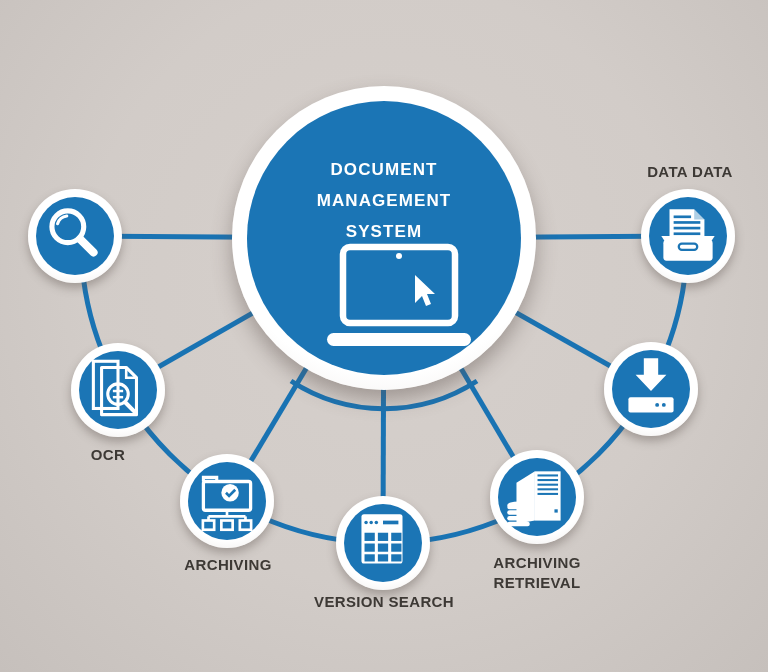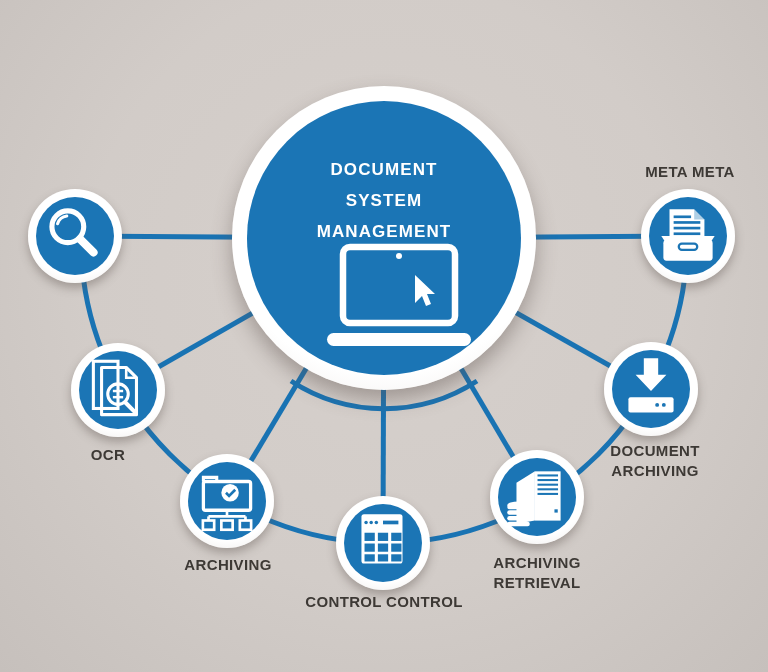--- a/index.html
+++ b/index.html
@@ -71,22 +71,22 @@
       <line x1="384" y1="238" x2="537" y2="497"></line>
       <line x1="384" y1="238" x2="651" y2="389"></line>
       <line x1="384" y1="238" x2="688" y2="236"></line>
     </g>
   </svg>
 
   <div class="hub">
     <div class="hub-blue">
       <div class="hub-title">
         <div>DOCUMENT</div>
+        <div>MANAGEMENT</div>
         <div>SYSTEM</div>
-        <div>MANAGEMENT</div>
       </div>
       <svg class="hub-laptop" width="160" height="110" viewBox="0 0 160 110">
         <rect x="24" y="4" width="112" height="76" rx="7" fill="none" stroke="#fff" stroke-width="6.5"></rect>
         <circle cx="80" cy="13" r="3" fill="#fff"></circle>
         <path d="M96,32 l0,28 7,-7 4,10 5,-2 -4,-10 8,0 z" fill="#fff"></path>
         <rect x="8" y="90" width="144" height="13" rx="6.5" fill="#fff"></rect>
       </svg>
     </div>
   </div>
 
@@ -124,21 +124,21 @@
       <line x1="38" y1="47" x2="38" y2="53" stroke="#fff" stroke-width="2.6"></line>
       <path d="M20,53 h36" fill="none" stroke="#fff" stroke-width="2.6"></path>
       <line x1="20" y1="53" x2="20" y2="57" stroke="#fff" stroke-width="2.6"></line>
       <line x1="56" y1="53" x2="56" y2="57" stroke="#fff" stroke-width="2.6"></line>
       <rect x="14.5" y="57" width="11" height="9" fill="none" stroke="#fff" stroke-width="2.6"></rect>
       <rect x="32.5" y="57" width="11" height="9" fill="none" stroke="#fff" stroke-width="2.6"></rect>
       <rect x="50.5" y="57" width="11" height="9" fill="none" stroke="#fff" stroke-width="2.6"></rect>
     </svg>
   </div>
 
-  <div class="nlabel l-version">CONTROL CONTROL</div>
+  <div class="nlabel l-version">VERSION SEARCH</div>
   <div class="circle c-version">
     <div class="inner"></div>
     <svg viewBox="0 0 76 76">
       <rect x="17" y="10" width="40" height="48" rx="2.5" fill="#fff"></rect>
       <circle cx="21.5" cy="18" r="1.7" fill="#1b75b5"></circle>
       <circle cx="26.5" cy="18" r="1.7" fill="#1b75b5"></circle>
       <circle cx="31.5" cy="18" r="1.7" fill="#1b75b5"></circle>
       <rect x="38" y="16.2" width="15" height="3.6" fill="#1b75b5"></rect>
       <rect x="20" y="28" width="10" height="8" fill="#1b75b5"></rect>
       <rect x="33" y="28" width="10" height="8" fill="#1b75b5"></rect>
@@ -167,32 +167,31 @@
         <rect x="55" y="50" width="3.2" height="3.2"></rect>
       </g>
       <ellipse cx="20" cy="46" rx="11" ry="3.6" fill="#fff"></ellipse>
       <rect x="9" y="45.5" width="22" height="4.4" rx="2.2" fill="#fff"></rect>
       <rect x="9" y="51" width="22" height="4.4" rx="2.2" fill="#fff"></rect>
       <rect x="9" y="56.5" width="22" height="4.4" rx="2.2" fill="#fff"></rect>
       <rect x="9" y="62" width="22" height="4.4" rx="2.2" fill="#fff"></rect>
     </svg>
   </div>
 
-  <div class="nlabel l-archiving">DOCUMENT ARCHIVING</div>
   <div class="circle c-archiving">
     <div class="inner"></div>
     <svg viewBox="0 0 76 76">
       <polygon points="31,8 45,8 45,24 53,24 38,40 23,24 31,24" fill="#fff"></polygon>
       <rect x="16" y="46" width="44" height="15" rx="2" fill="#fff"></rect>
       <circle cx="44" cy="53.5" r="1.9" fill="#1b75b5"></circle>
       <circle cx="50.5" cy="53.5" r="1.9" fill="#1b75b5"></circle>
     </svg>
   </div>
 
-  <div class="nlabel l-meta">META META</div>
+  <div class="nlabel l-meta">DATA DATA</div>
   <div class="circle c-meta">
     <div class="inner"></div>
     <svg viewBox="0 0 76 76">
       <path d="M20,12 h24 l10,10 v23 h-34 z" fill="#fff"></path>
       <polygon points="44,12 44,22 54,22" fill="#1b75b5" opacity="0.35"></polygon>
       <g fill="#1b75b5">
         <rect x="24" y="18" width="17" height="2.6"></rect>
         <rect x="24" y="23.5" width="26" height="2.6"></rect>
         <rect x="24" y="29" width="26" height="2.6"></rect>
         <rect x="24" y="34.5" width="26" height="2.6"></rect>

